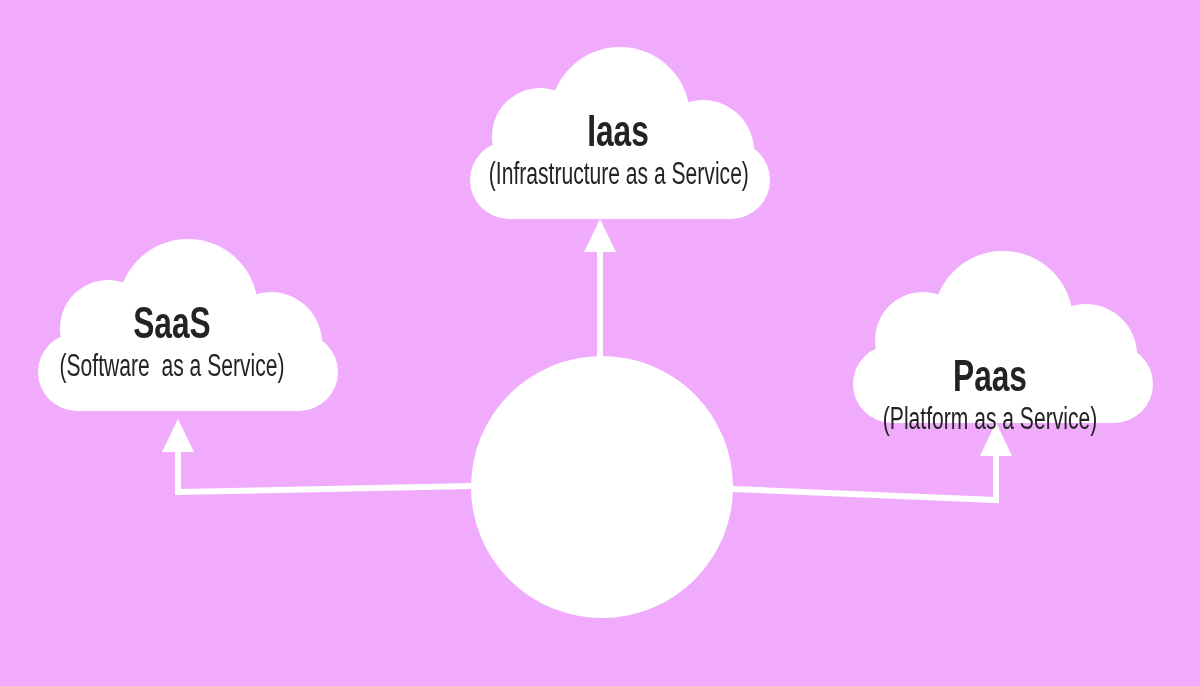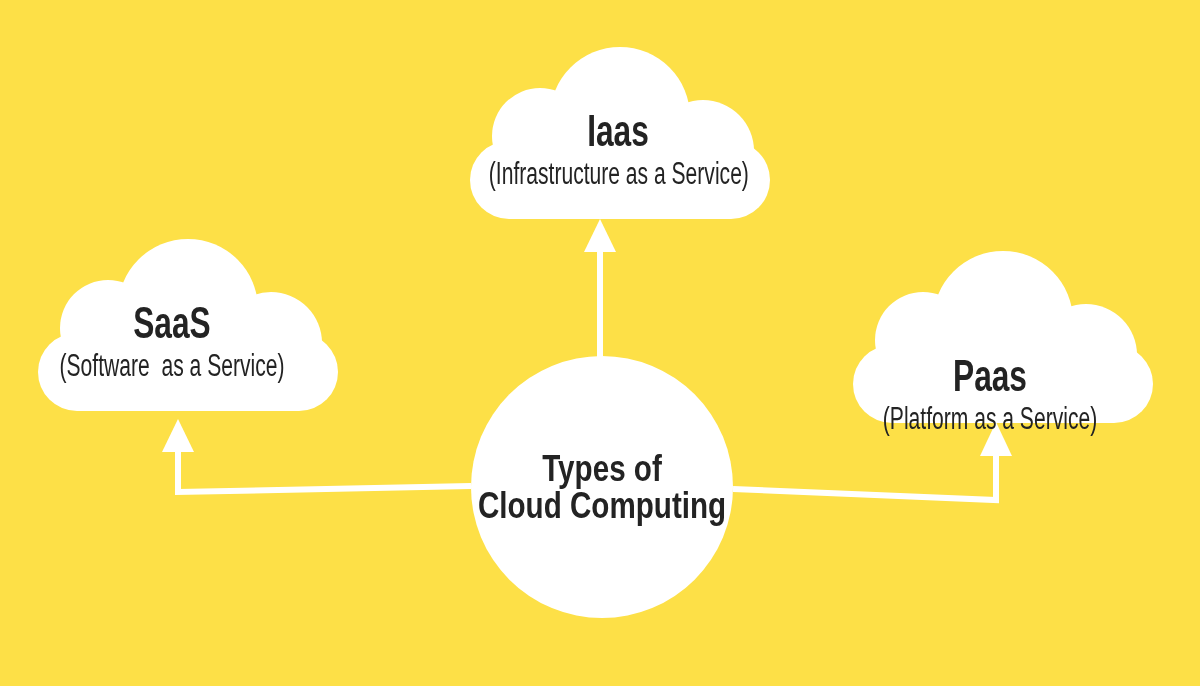--- a/index.html
+++ b/index.html
@@ -1,20 +1,20 @@
 <!DOCTYPE html>
 <html><head>
 <meta charset="utf-8">
 <style>
   html, body { margin: 0; padding: 0; }
   .canvas {
     position: relative;
     width: 1200px;
     height: 686px;
-    background: #fde047;
+    background: #f0abfc;
     overflow: hidden;
     font-family: "Liberation Sans", sans-serif;
   }
   .shapes-layer {
     position: absolute;
     left: 0; top: 0;
   }
   .label {
     position: absolute;
     width: 380px;
@@ -97,18 +97,14 @@
   <div class="label" style="left:172px; top:298px;">
     <div class="title">SaaS</div>
     <div class="subtitle">(Software  as a Service)</div>
   </div>
 
   <div class="label" style="left:990px; top:313px;margin-top:38px;">
     <div class="title">Paas</div>
     <div class="subtitle">(Platform as a Service)</div>
   </div>
 
-  <div class="center-label" style="left:602px; top:450px;">
-    <div class="line">Types of</div>
-    <div class="line">Cloud Computing</div>
-  </div>
 
 </div>
 
 </body></html>

